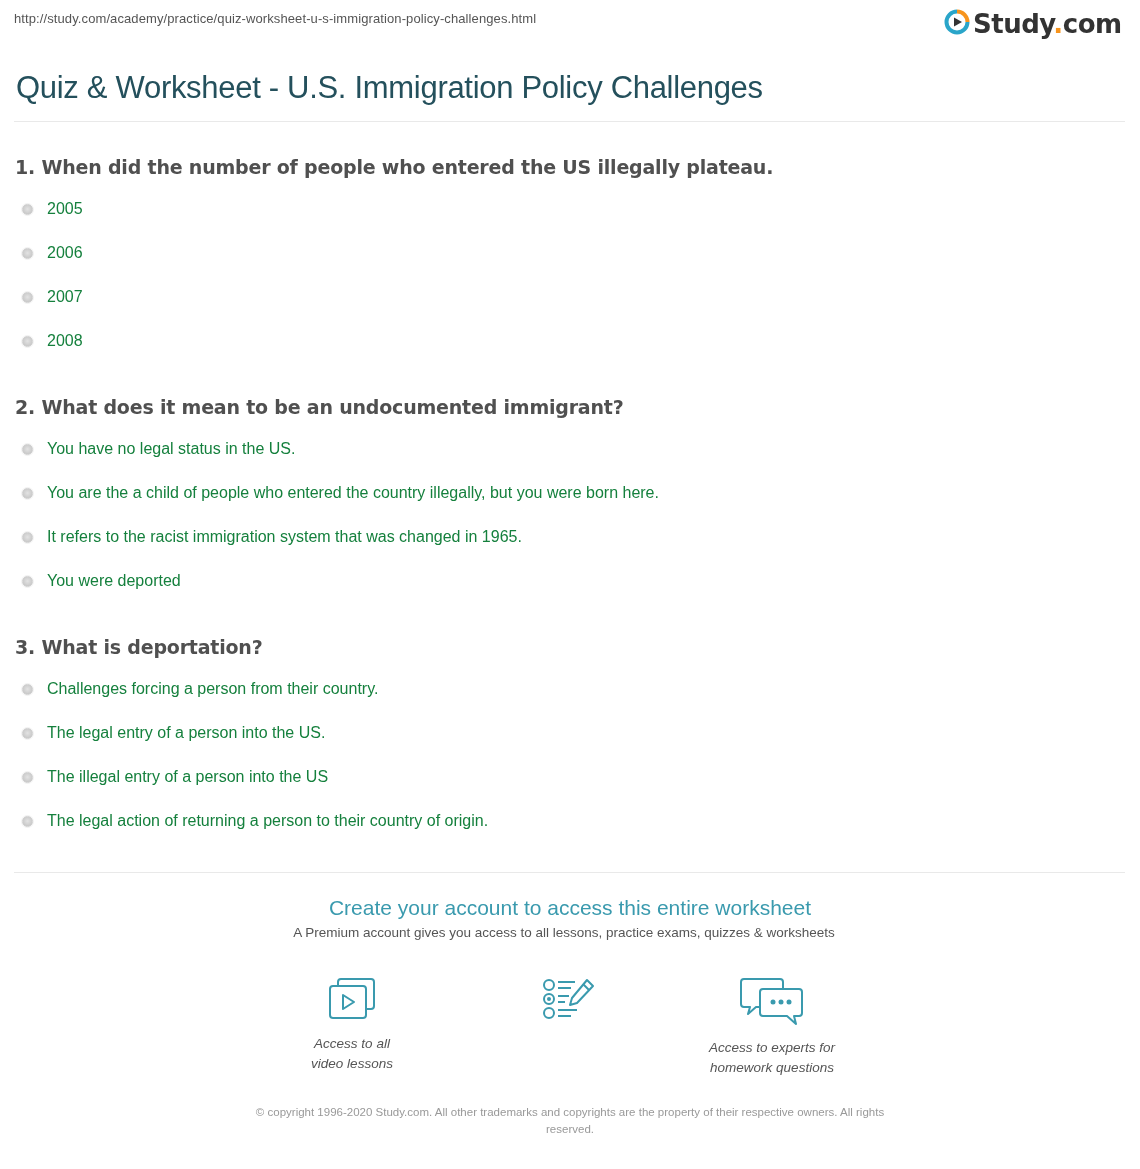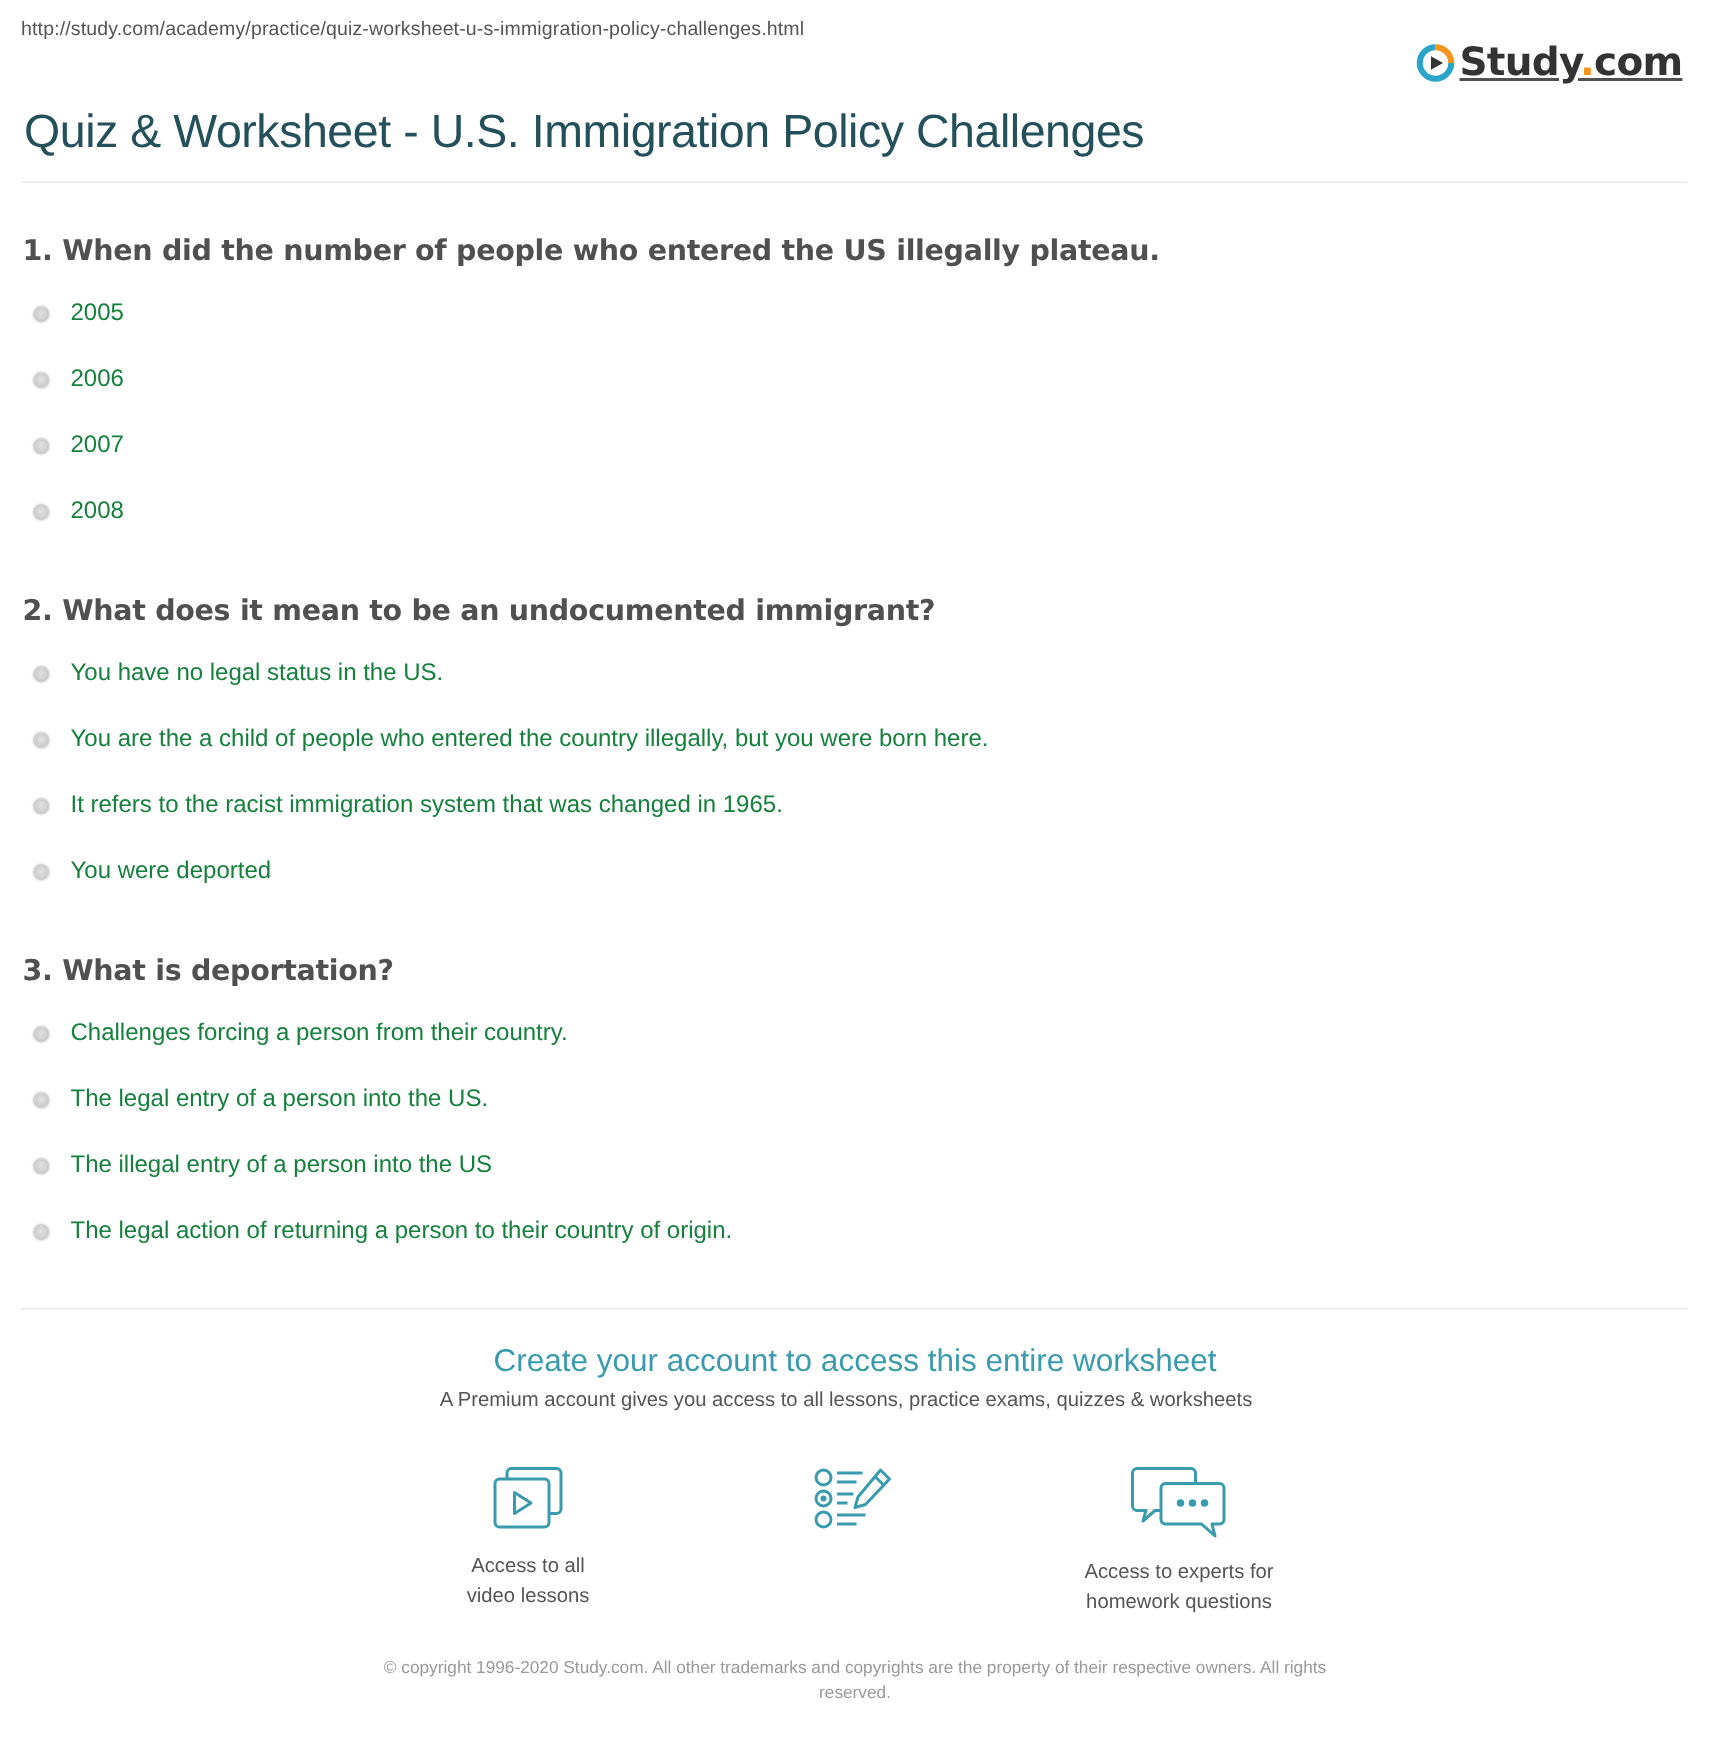--- a/index.html
+++ b/index.html
@@ -18,25 +18,24 @@
     top: 11px;
     font-size: 13px;
     color: #555555;
     font-family: "Liberation Sans", sans-serif;
     letter-spacing: 0.1px;
     text-align: right;
   }
   .logo {
     position: absolute;
     left: 944px;
-    top: 26px;
+    top: 9px;
     display: flex;
-    align-items: center;
+    align-items: flex-start;
     height: 32px;
-    text-decoration: underline;
   }
   .logo-mark { width: 26px; height: 26px; margin-right: 3px; }
   .logo-text {
     font-family: "DejaVu Sans", sans-serif;
     font-size: 26px;
     font-weight: bold;
     color: #333333;
     letter-spacing: -0.5px;
   }
   .logo-dot { color: #f7941d; }
@@ -114,20 +113,21 @@
     width: 200px;
     text-align: center;
   }
   .feature svg { display: block; margin: 0 auto; }
   .feature-label {
     margin-top: 12px;
     font-family: "Liberation Sans", sans-serif;
     font-size: 13.5px;
     line-height: 20px;
     color: #555555;
+    font-style: italic;
   }
   .copyright {
     position: absolute;
     left: 210px;
     width: 720px;
     top: 1104px;
     text-align: center;
     font-family: "Liberation Sans", sans-serif;
     font-size: 11.5px;
     line-height: 17px;
@@ -232,21 +232,21 @@
     <line x1="17" y1="12" x2="30" y2="12" stroke="#3a9aae" stroke-width="2"></line>
     <line x1="17" y1="20" x2="28" y2="20" stroke="#3a9aae" stroke-width="2"></line>
     <line x1="17" y1="26" x2="24" y2="26" stroke="#3a9aae" stroke-width="2"></line>
     <line x1="17" y1="34" x2="36" y2="34" stroke="#3a9aae" stroke-width="2"></line>
     <line x1="17" y1="40" x2="30" y2="40" stroke="#3a9aae" stroke-width="2"></line>
     <path d="M46 4 L52 10 L36 27 L29 29 L31 22 Z" fill="none" stroke="#3a9aae" stroke-width="2" stroke-linejoin="round"></path>
     <line x1="42" y1="8" x2="48" y2="14" stroke="#3a9aae" stroke-width="2"></line>
   </svg>
 </div>
 
-<div class="feature" style="left:686px">
+<div class="feature" style="left:672px">
   <svg width="64" height="50" viewBox="0 0 64 50">
     <path d="M4 3 H40 A3 3 0 0 1 43 6 V28 A3 3 0 0 1 40 31 H16 L8 38 L10 31 H4 A3 3 0 0 1 1 28 V6 A3 3 0 0 1 4 3 Z" fill="#fff" stroke="#3a9aae" stroke-width="2" stroke-linejoin="round"></path>
     <path d="M23 13 H59 A3 3 0 0 1 62 16 V37 A3 3 0 0 1 59 40 H54 L56 48 L47 40 H23 A3 3 0 0 1 20 37 V16 A3 3 0 0 1 23 13 Z" fill="#fff" stroke="#3a9aae" stroke-width="2" stroke-linejoin="round"></path>
     <circle cx="33" cy="26" r="2.5" fill="#3a9aae"></circle>
     <circle cx="41" cy="26" r="2.5" fill="#3a9aae"></circle>
     <circle cx="49" cy="26" r="2.5" fill="#3a9aae"></circle>
   </svg>
   <div class="feature-label">
     <div>Access to experts for</div>
     <div>homework questions</div>

